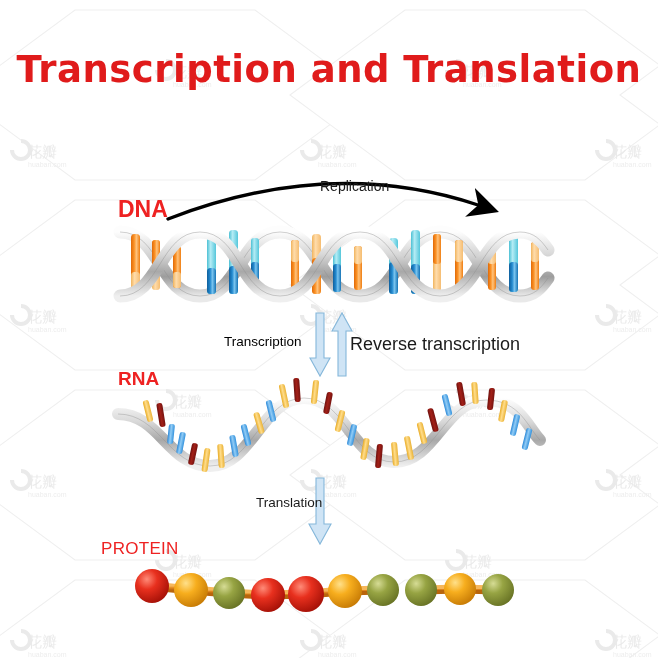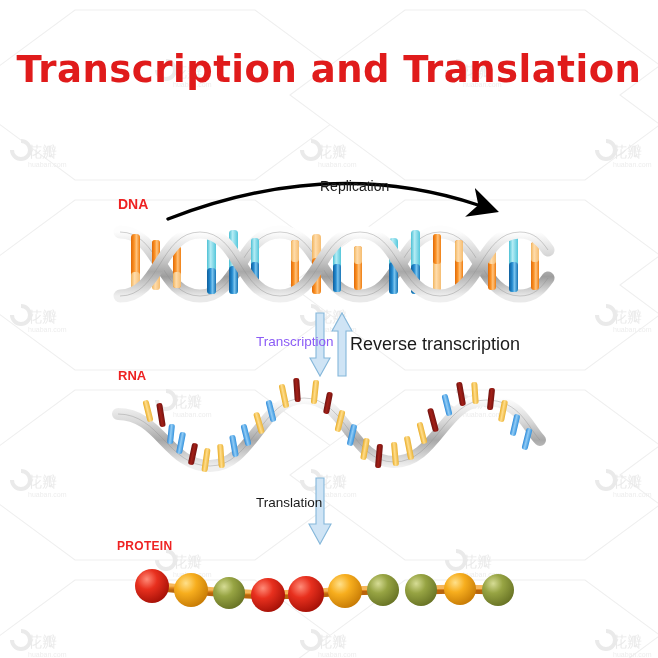--- a/index.html
+++ b/index.html
@@ -4,25 +4,25 @@
 <style>
   html,body{margin:0;padding:0;background:#ffffff;}
   body{width:658px;height:658px;font-family:"Liberation Sans",sans-serif;overflow:hidden;}
   #stage{position:relative;width:658px;height:658px;background:#fff;overflow:hidden;}
   #art{position:absolute;left:0;top:0;width:658px;height:658px;}
   #wm{position:absolute;left:0;top:0;width:658px;height:658px;pointer-events:none;}
   .lbl{position:absolute;white-space:nowrap;}
   #title{left:0;top:48px;width:658px;text-align:center;color:#e01b1b;
          font-size:37px;font-weight:bold;letter-spacing:.5px;
          font-family:"DejaVu Sans",sans-serif;}
-  #dna-label{left:118px;top:196px;color:#ee2222;font-size:14px;font-weight:bold;}
-  #rna-label{left:118px;top:368px;color:#ee2222;font-size:13px;font-weight:bold;}
-  #protein-label{left:117px;top:539px;color:#ee2222;font-size:12px;font-weight:bold;letter-spacing:.3px;}
+  #dna-label{left:118px;top:196px;color:#ee2222;font-size:23px;font-weight:bold;}
+  #rna-label{left:118px;top:368px;color:#ee2222;font-size:19px;font-weight:bold;}
+  #protein-label{left:101px;top:539px;color:#ee2222;font-size:17px;font-weight:normal;letter-spacing:.3px;}
   #replication-label{left:292px;top:178px;color:#1a1a1a;font-size:14px;margin-left:28px;}
-  #transcription-label{left:224px;top:334px;color:#8b5cf6;font-size:13.5px;margin-left:32px;}
+  #transcription-label{left:224px;top:334px;color:#000000;font-size:13.5px;}
   #revtrans-label{left:350px;top:334px;color:#1a1a1a;font-size:18px;}
   #translation-label{left:256px;top:495px;color:#1a1a1a;font-size:13.5px;text-align:center;}
 </style>
 </head>
 <body>
 
 <div id="stage">
 
   <svg id="wm" viewBox="0 0 658 658">
     <defs>

